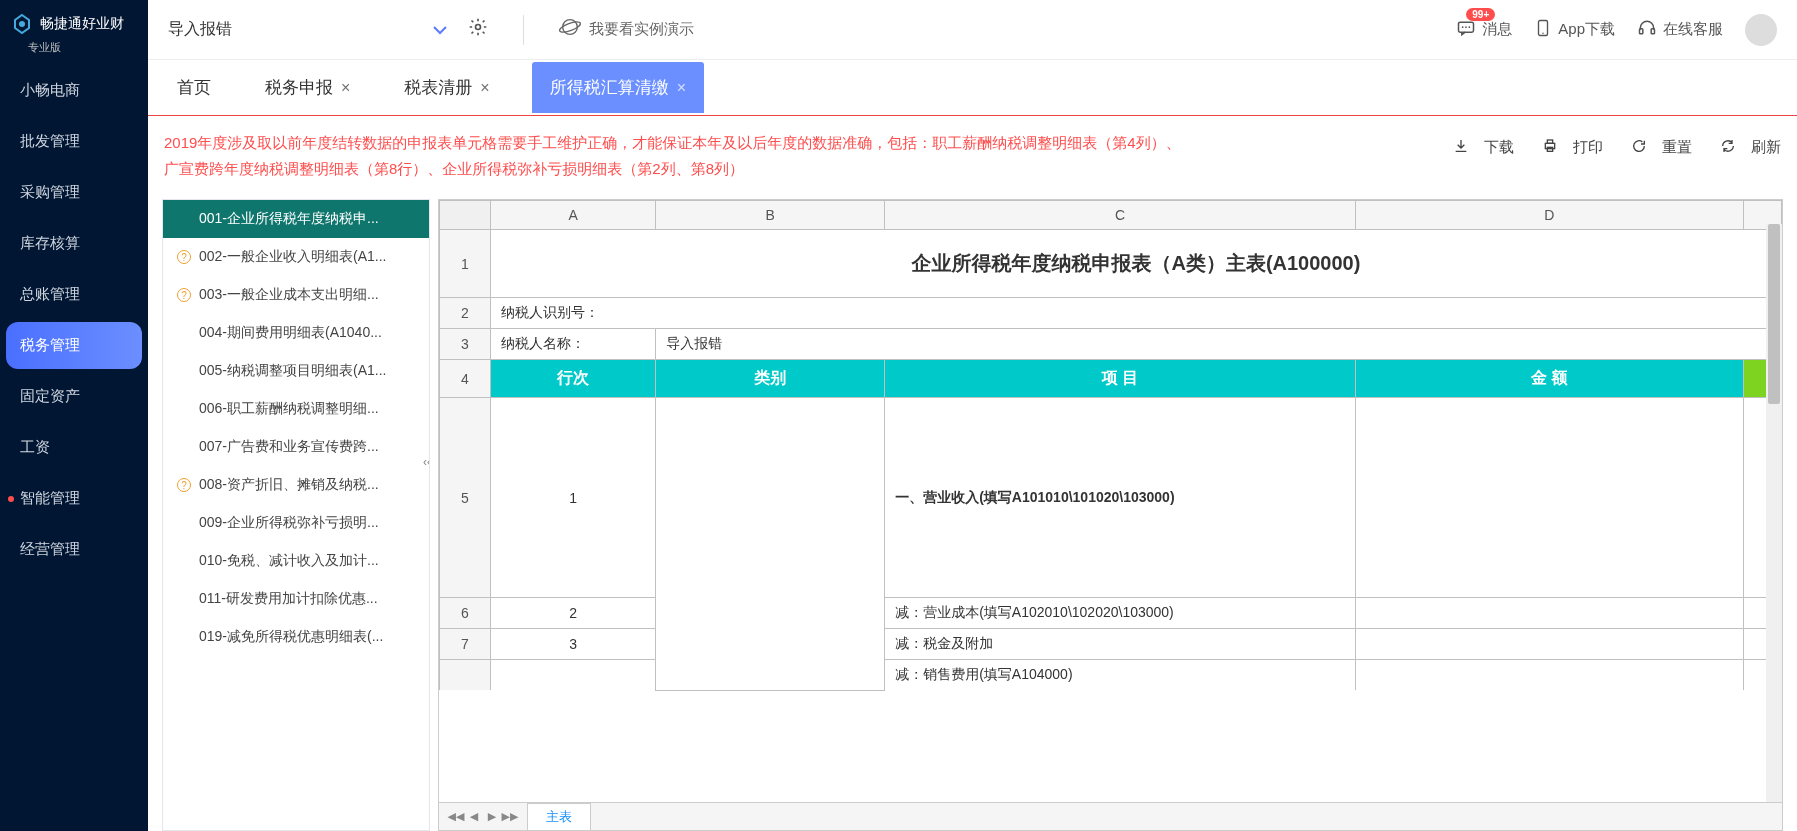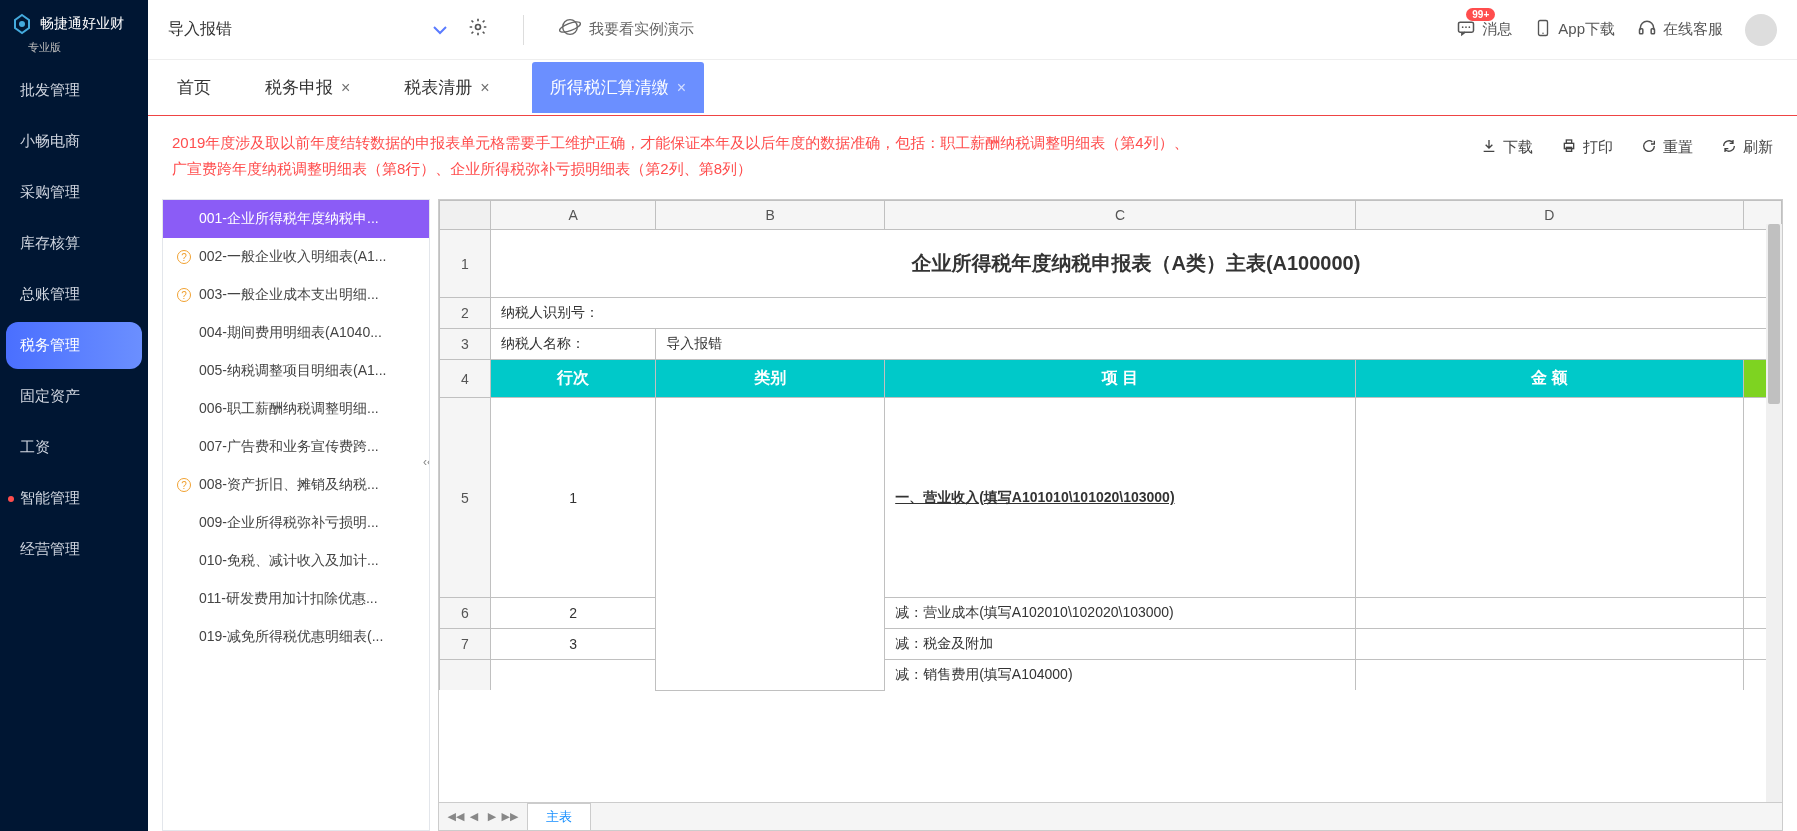--- a/index.html
+++ b/index.html
@@ -36,50 +36,50 @@
     .avatar { width: 32px; height: 32px; border-radius: 50%; background: #ddd; }
     
     
     .tabs { display: flex; align-items: center; padding: 0 17px; border-bottom: 1px solid #ef4444; height: 56px; gap: 30px; }
     .tab { padding: 16px 12px; font-size: 17px; color: #333; cursor: pointer; display: flex; align-items: center; gap: 8px; }
     .tab.active { background: #6b8fff; color: #fff; border-radius: 3px 3px 0 0; padding: 14px 18px; }
     .tab .close { font-size: 16px; color: inherit; opacity: 0.7; cursor: pointer; }
     
     
     .content { flex: 1; display: flex; flex-direction: column; overflow: hidden; }
-    .notice-bar { display: flex; align-items: flex-start; padding: 14px 24px; gap: 20px; }
+    .notice-bar { display: flex; align-items: flex-start; padding: 14px 16px; gap: 20px; }
     .notice-text { color: #ff4d4d; font-size: 15px; line-height: 1.7; flex: 1; max-width: 1020px; }
     .actions { display: flex; gap: 28px; margin-left: auto; padding-top: 8px; }
-    .action-btn { display: flex; align-items: flex-end; gap: 6px; color: #444; cursor: pointer; font-size: 15px; }
+    .action-btn { display: flex; align-items: flex-end; gap: 15px; color: #444; cursor: pointer; font-size: 15px; }
     
     
     .split { flex: 1; display: flex; overflow: hidden; padding: 4px 14px 0 14px; gap: 8px; }
     
     
     .report-list { width: 268px; flex-shrink: 0; overflow-y: auto; position: relative; border: 1px solid #e3e6eb; }
     .report-item { padding: 10px 14px 10px 36px; font-size: 14px; color: #444; cursor: pointer; white-space: nowrap; overflow: hidden; text-overflow: ellipsis; position: relative; }
-    .report-item.active { background: #8b5cf6; color: #fff; }
+    .report-item.active { background: #0f766e; color: #fff; }
     .report-item .q-icon { position: absolute; left: 14px; top: 50%; transform: translateY(-50%); width: 14px; height: 14px; border-radius: 50%; border: 1px solid #f0a030; color: #f0a030; font-size: 10px; display: flex; align-items: center; justify-content: center; }
     .collapse-handle { position: absolute; right: -2px; top: 255px; color: #888; font-size: 12px; cursor: pointer; }
     
     
     .sheet-wrap { flex: 1; display: flex; flex-direction: column; border: 1px solid #ccc; overflow: hidden; position: relative; }
     .sheet-grid { flex: 1; overflow: auto; }
     table.sheet { border-collapse: collapse; width: 100%; min-width: 1060px; }
     table.sheet th, table.sheet td { border: 1px solid #c0c0c0; padding: 6px 10px; font-size: 14px; }
     .corner-cell { width: 40px; background: #f0f0f0; }
     .col-head { background: #f5f5f5; text-align: center; font-weight: normal; height: 24px; color: #555; }
     .row-head { background: #f5f5f5; text-align: center; width: 40px; color: #555; }
     .title-row td.content-cell { text-align: center; font-size: 20px; font-weight: bold; padding: 20px 10px; }
     .label-cell { text-align: left; padding-left: 8px; }
     .header-row td.hd { background: #00c9c9; color: #fff; text-align: center; font-size: 16px; font-weight: bold; padding: 8px; }
     .header-row td.hd-green { background: #7ed321; }
     td.center { text-align: center; }
     td.tall { height: 200px; vertical-align: middle; }
-    td.item { font-weight: bold; text-decoration: underline; }
+    td.item { font-weight: bold; }
     
     .sheet-tabs-bar { height: 28px; background: #f5f5f5; border-top: 1px solid #ccc; display: flex; align-items: center; padding: 0 8px; }
     .sheet-nav-btn { width: 18px; text-align: center; color: #888; cursor: pointer; font-size: 11px; }
     .sheet-tab { padding: 4px 18px; background: #fff; border: 1px solid #ccc; border-bottom: none; color: #1890ff; font-size: 13px; cursor: pointer; margin-left: 8px; }
     
     .vscroll { position: absolute; right: 0; top: 24px; bottom: 28px; width: 16px; background: #f0f0f0; }
     .vscroll-thumb { position: absolute; left: 2px; right: 2px; top: 0; height: 180px; background: #c0c0c0; border-radius: 2px; }
     
     
     .cA { width: 130px; }
@@ -98,22 +98,22 @@
       <span class="logo-icon">
         <svg width="24" height="24" viewBox="0 0 24 24">
             <path d="M12 3 L19 8 L19 16 L12 21 L5 16 L5 8 Z" fill="none" stroke="#4ad" stroke-width="2"></path>
             <circle cx="12" cy="12" r="3" fill="#4ad"></circle>
           </svg>
       </span>
       <span class="logo-text">畅捷通好业财</span>
     </div>
     <div class="edition">专业版</div>
     <div class="nav-items" id="nav-items">
+        <div class="nav-item"><span>小畅电商</span></div>
         <div class="nav-item"><span>批发管理</span></div>
-        <div class="nav-item"><span>小畅电商</span></div>
         <div class="nav-item"><span>采购管理</span></div>
         <div class="nav-item"><span>库存核算</span></div>
         <div class="nav-item"><span>总账管理</span></div>
         <div class="nav-item active"><span>税务管理</span></div>
         <div class="nav-item"><span>固定资产</span></div>
         <div class="nav-item"><span>工资</span></div>
         <div class="nav-item"><span class="dot"></span><span>智能管理</span></div>
         <div class="nav-item"><span>经营管理</span></div>
       </div>
   </aside>

